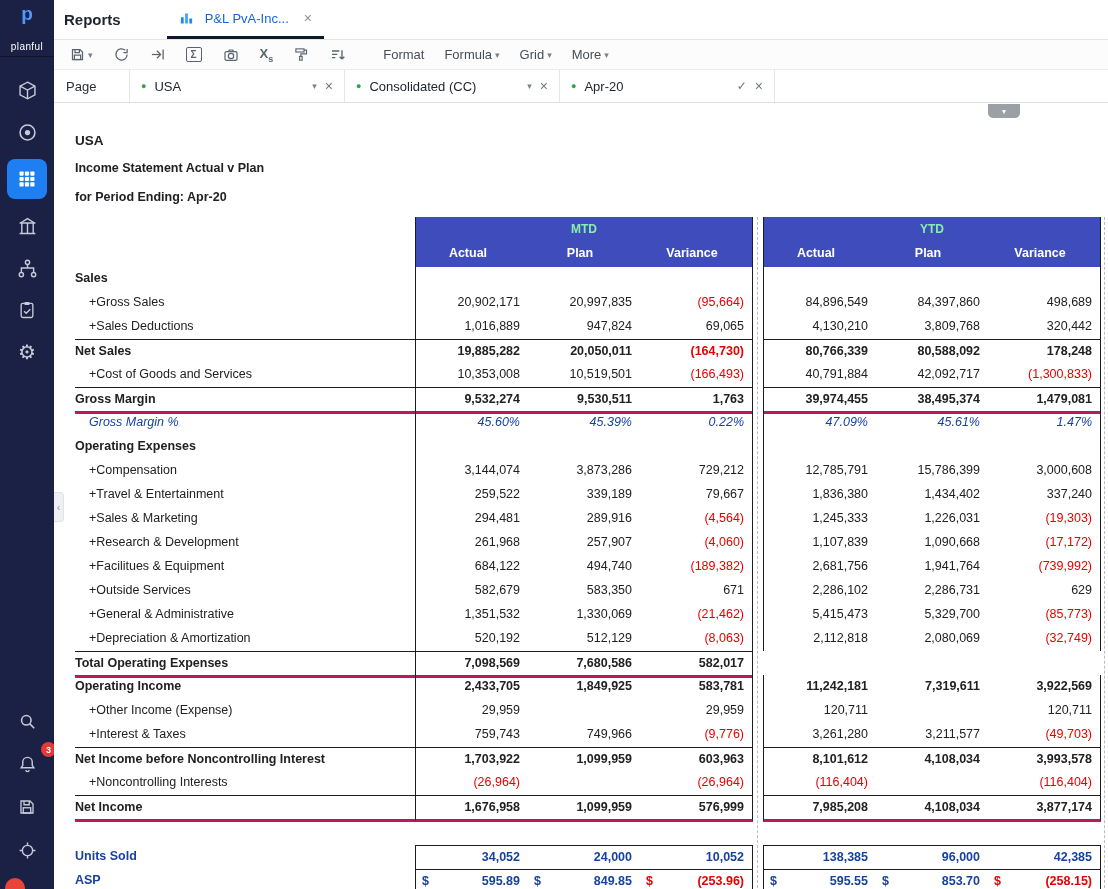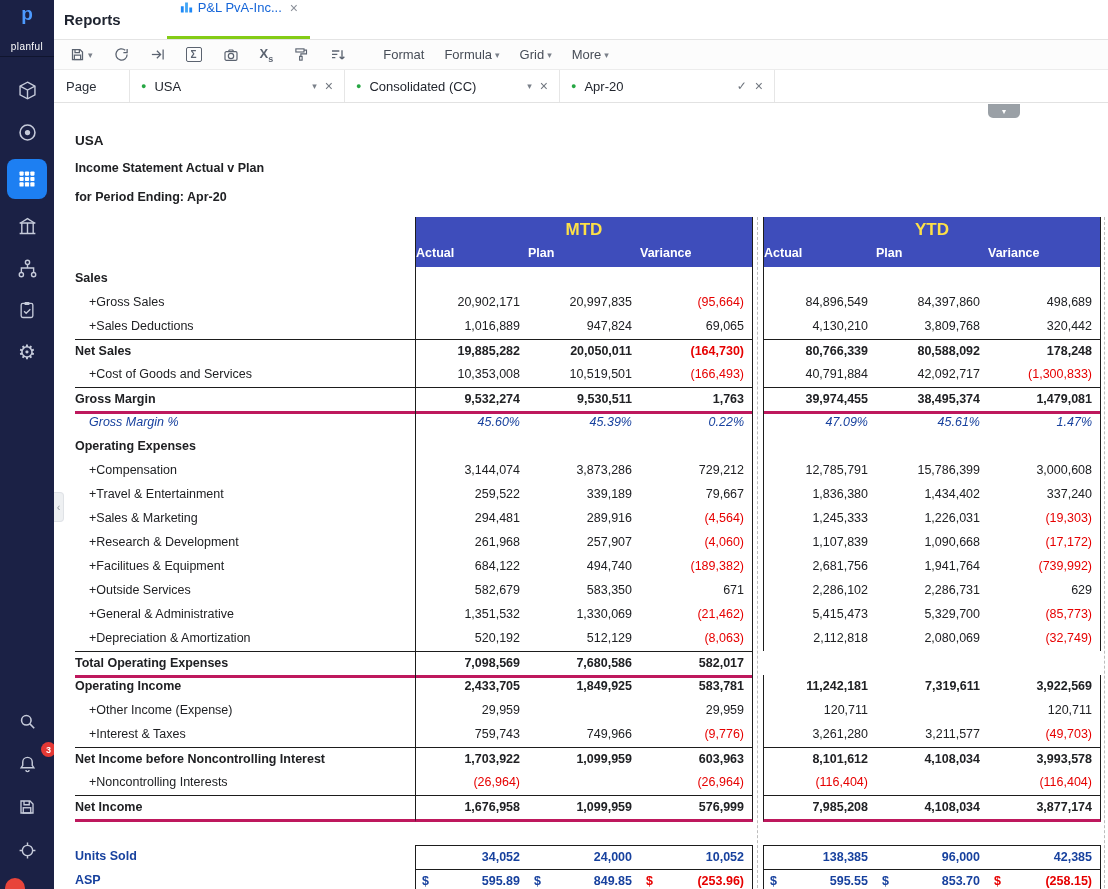--- a/index.html
+++ b/index.html
@@ -17,21 +17,21 @@
   .side-bottom{margin-top:auto;display:flex;flex-direction:column;align-items:center;gap:13px;margin-bottom:24px;color:#c6cbda}
   .bell-wrap{position:relative}
   .badge{position:absolute;top:-7px;right:-9px;background:#e53935;color:#fff;border-radius:50%;width:15px;height:15px;font-size:9px;display:flex;align-items:center;justify-content:center;font-weight:bold}
   .red-dot{position:absolute;left:5px;bottom:-9px;width:20px;height:20px;border-radius:50%;background:#e8443a}
   .gear-glyph{font-size:20px;line-height:20px}
 
   
   .main{flex:1;display:flex;flex-direction:column;position:relative;min-width:0;background:#fff}
   .tabbar{height:40px;display:flex;align-items:center;border-bottom:1px solid #e4e4e4;padding-left:10px;flex-shrink:0}
   .reports-title{font-weight:bold;font-size:15px;color:#1f2430}
-  .tab{margin-left:46px;height:100%;display:flex;align-items:flex-start;gap:4px;padding:0 12px;border-bottom:3px solid #84cc16;cursor:pointer}
+  .tab{margin-left:46px;height:100%;display:flex;align-items:center;gap:11px;padding:0 12px;border-bottom:3px solid #0f172a;cursor:pointer}
   .tab-label{color:#1565d8;font-size:13px}
   .tab-close{color:#8a8f98;font-size:14px;margin-left:4px;cursor:pointer}
 
   .toolbar{height:30px;background:#fcfcfc;border-bottom:1px solid #ececec;display:flex;align-items:center;padding-left:16px;gap:21px;color:#5b6370;flex-shrink:0}
   .tbtn{display:flex;align-items:center;gap:3px;cursor:pointer;white-space:nowrap}
   .caret{font-size:9px;color:#7a808a}
   .sigma-box{border:1.4px solid #5b6370;border-radius:2px;width:16px;height:15px;display:flex;align-items:center;justify-content:center;font-size:10px;font-weight:bold}
   .xs{font-size:13px;font-weight:bold}
   .xs sub{font-size:9px}
   .menus{display:flex;gap:20px;margin-left:16px;font-size:13px;color:#474d57}
@@ -51,24 +51,24 @@
   .content{padding:30px 0 0 21px;position:relative;flex:1;overflow:hidden}
   .rpt-title{font-size:13.5px;font-weight:bold;margin-bottom:13px}
   .rpt-sub{font-size:12.5px;font-weight:bold;margin-bottom:15px}
   .rpt-period{font-size:12.5px;font-weight:bold;margin-bottom:13px}
 
   .tablewrap{position:relative;width:1030px}
   .trow{display:grid;grid-template-columns:340px 338px 10px 338px;height:24px;line-height:23px;font-size:12.5px}
   .tlabel{overflow:hidden;white-space:nowrap}
   .tseg{display:grid;grid-template-columns:1fr 1fr 1fr;border-left:1px solid #1d1d1d;border-right:1px solid #1d1d1d}
   .hrow1{height:24px}
-  .hrow1 .tseg{display:flex;align-items:center;justify-content:center;background:#3e4dbb;color:#fde047;font-weight:bold;font-size:17px}
+  .hrow1 .tseg{display:flex;align-items:center;justify-content:center;background:#3e4dbb;color:#86efac;font-weight:bold;font-size:12px}
   .hrow2{height:26px;line-height:25px}
   .hrow2 .tseg{background:#3e4dbb;color:#fff}
-  .hcell{text-align:left;padding-right:8px;font-weight:bold;font-size:12.5px}
+  .hcell{text-align:center;padding-right:8px;font-weight:bold;font-size:12.5px}
   .tcell{text-align:right;padding-right:8px;white-space:nowrap}
   .neg{color:#e60000}
   .detail .tlabel,.percent .tlabel{padding-left:14px}
   .section .tlabel{font-weight:bold}
   .total{font-weight:bold}
   .percent{color:#17419e;font-style:italic}
   .metric{color:#17419e;font-weight:bold}
   .b-top .tlabel,.b-top .tseg{border-top:1px solid #1d1d1d}
   .b-tb .tlabel,.b-tb .tseg{border-top:1px solid #1d1d1d;border-bottom:3px solid #be185d}
   .metrics{margin-top:26px}

